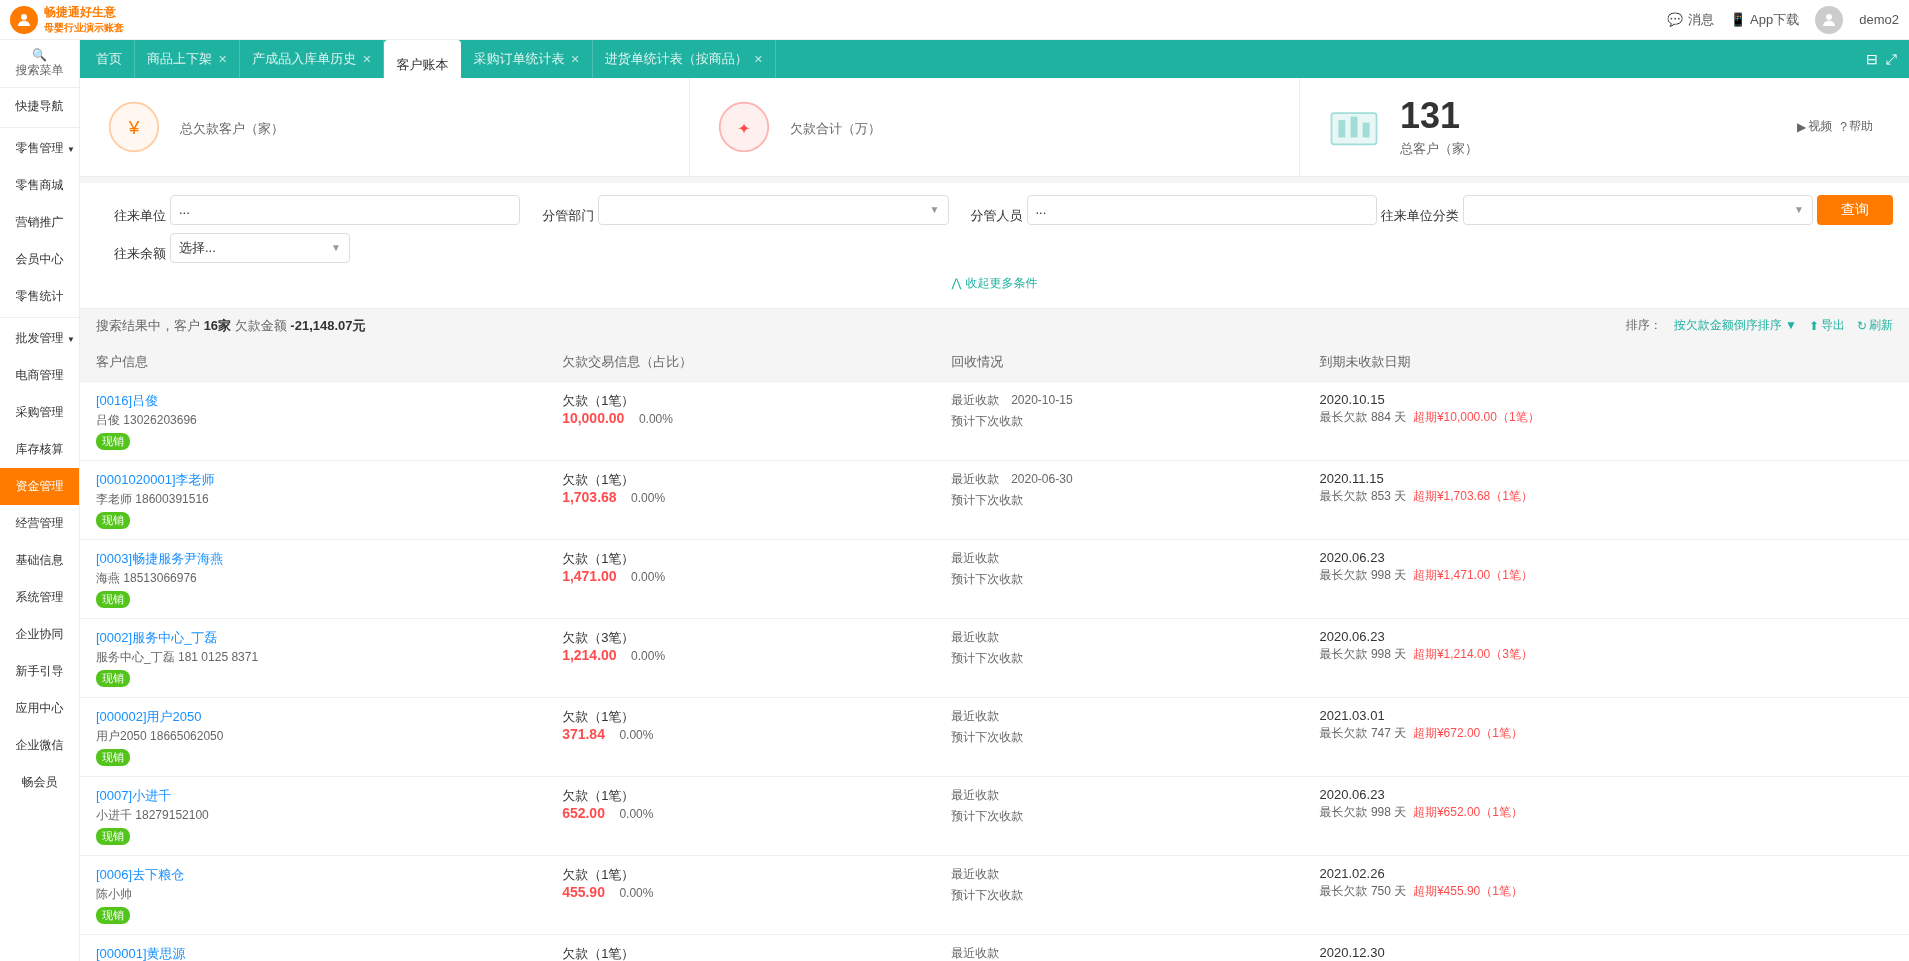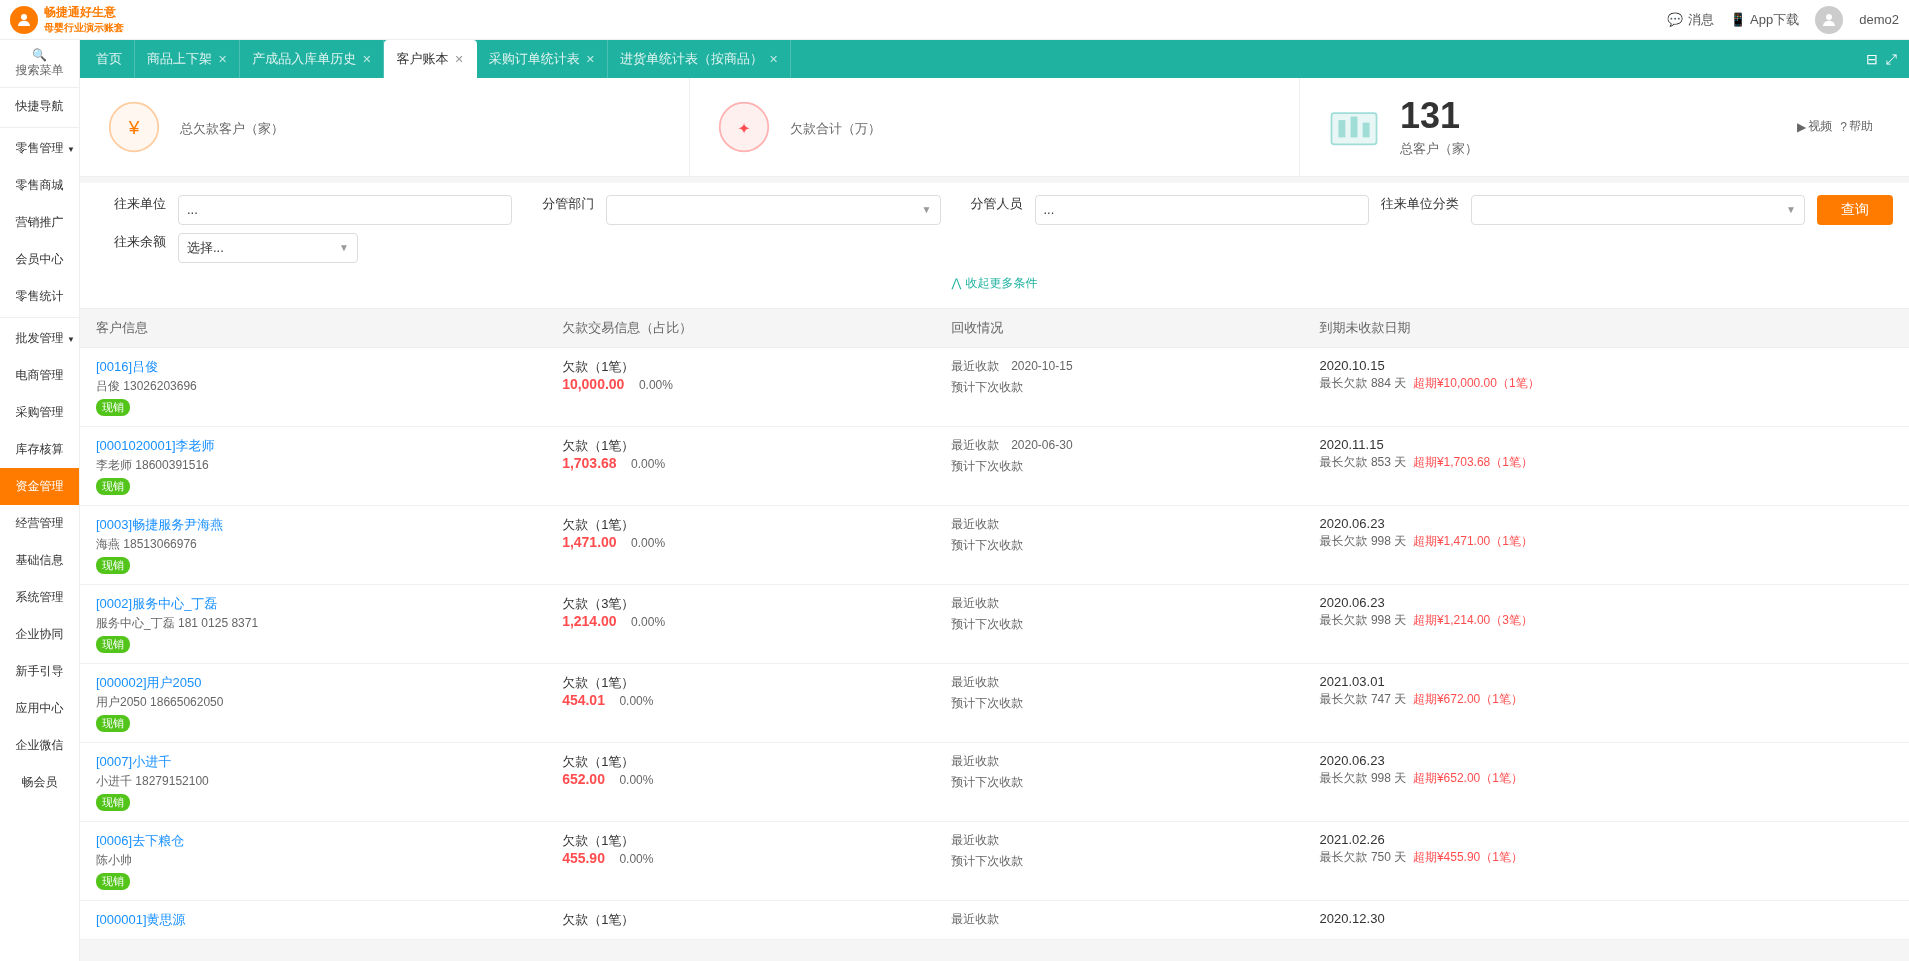--- a/index.html
+++ b/index.html
@@ -25,21 +25,21 @@
     .sidebar-item.active { background: #ff7b00; color: white; }
     .sidebar-item.has-arrow-down::after { content: '▼'; font-size: 8px; position: absolute; right: 4px; top: 50%; transform: translateY(-50%); }
     .sidebar-divider { height: 1px; background: #eee; margin: 2px 0; }
 
     
     .content-area { flex: 1; display: flex; flex-direction: column; overflow: hidden; }
 
     
     .tab-bar { display: flex; background: #20b2a0; min-height: 38px; align-items: center; padding: 0 4px; overflow-x: auto; }
     .tab-item { display: flex; align-items: center; padding: 16px 12px; height: 38px; font-size: 13px; color: rgba(255,255,255,0.85); cursor: pointer; white-space: nowrap; gap: 6px; border-right: 1px solid rgba(255,255,255,0.2); }
-    .tab-item.active { background: #fff; color: #333; border-radius: 4px 4px 0 0; }
+    .tab-item.active { background: #fff; color: #333; border-radius: 4px 4px 0 0; flex-direction: column; }
     .tab-item .tab-close { font-size: 11px; color: rgba(255,255,255,0.7); cursor: pointer; }
     .tab-item.active .tab-close { color: #999; }
     .tab-bar-actions { margin-left: auto; display: flex; align-items: center; gap: 8px; color: white; padding-right: 8px; font-size: 16px; cursor: pointer; }
 
     
     .page-content { flex: 1; overflow-y: auto; background: #f5f5f5; }
 
     
     .stats-row { display: flex; background: #fff; margin: 0; border-bottom: 1px solid #eee; }
     .stat-card { flex: 1; display: flex; align-items: center; padding: 18px 24px; gap: 16px; border-right: 1px solid #eee; }
@@ -50,21 +50,21 @@
     .stat-value { font-size: 36px; font-weight: bold; line-height: 1.1; }
     .stat-value.red { color: #ff4d4f; }
     .stat-value.orange { color: #ff7b00; }
     .stat-value.dark { color: #333; font-weight: 900; }
     .stat-label { font-size: 13px; color: #666; margin-top: 4px; }
     .stat-card-right { display: flex; gap: 8px; align-items: flex-start; padding: 12px; }
     .stat-card-right .view-btn { font-size: 12px; color: #666; display: flex; align-items: center; gap: 2px; cursor: pointer; }
 
     
     .filter-area { background: #fff; padding: 12px 16px; border-bottom: 1px solid #eee; margin-top: 6px; }
-    .filter-row { display: flex; align-items: flex-start; gap: 12px; margin-bottom: 8px; }
+    .filter-row { display: flex; align-items: flex-end; gap: 4px; margin-bottom: 8px; }
     .filter-label { font-size: 13px; color: #333; min-width: 70px; text-align: right; }
     .filter-input { flex: 1; border: 1px solid #ddd; border-radius: 4px; padding: 5px 8px; font-size: 13px; display: flex; align-items: center; justify-content: space-between; min-width: 0; height: 30px; }
     .filter-select { flex: 1; border: 1px solid #ddd; border-radius: 4px; padding: 5px 8px; font-size: 13px; display: flex; align-items: center; justify-content: space-between; min-width: 0; height: 30px; }
     .filter-select .arrow { color: #999; font-size: 10px; }
     .query-btn { background: #ff7b00; color: white; border: none; border-radius: 4px; padding: 6px 24px; font-size: 14px; cursor: pointer; white-space: nowrap; }
     .collapse-row { display: flex; justify-content: center; padding: 4px 0; }
     .collapse-btn { font-size: 12px; color: #20b2a0; cursor: pointer; display: flex; align-items: center; gap: 4px; }
 
     
     .result-bar { display: flex; align-items: center; justify-content: space-between; padding: 8px 16px; background: #f5f5f5; font-size: 13px; color: #333; }
@@ -318,20 +318,40 @@
             </div>
           </div>
           <div class="collapse-row">
             <div class="collapse-btn">
               <span>⋀</span>
               <span>收起更多条件</span>
             </div>
           </div>
         </div>
 
+        <div class="result-bar">
+          <div class="summary">
+            <span>搜索结果中，客户</span>
+            <span class="highlight">16家</span>
+            <span>欠款金额</span>
+            <span class="highlight">-21,148.07元</span>
+          </div>
+          <div class="actions">
+            <span class="sort-label">排序：</span>
+            <span class="sort-select">按欠款金额倒序排序 ▼</span>
+            <div class="action-btn">
+              <span>⬆</span>
+              <span>导出</span>
+            </div>
+            <div class="action-btn">
+              <span>↻</span>
+              <span>刷新</span>
+            </div>
+          </div>
+        </div>
 
         <table class="data-table">
           <thead>
             <tr>
               <th>客户信息</th>
               <th>欠款交易信息（占比）</th>
               <th>回收情况</th>
               <th>到期未收款日期</th>
             </tr>
           </thead>
@@ -438,21 +458,21 @@
   </tr>
               <tr>
     <td>
       <div class="customer-name">[000002]用户2050</div>
       <div class="customer-sub">用户2050  18665062050</div>
       <span class="tag-xian">现销</span>
     </td>
     <td>
       <div class="debt-count">欠款（1笔）</div>
       <div>
-        <span class="debt-amount">454.01</span>
+        <span class="debt-amount">371.84</span>
         &nbsp;&nbsp;
         <span class="debt-pct">0.00%</span>
       </div>
     </td>
     <td>
       <div class="recovery-date">最近收款</div>
       <div class="recovery-next">预计下次收款</div>
     </td>
     <td>
       <div class="due-date">2021.03.01</div>

